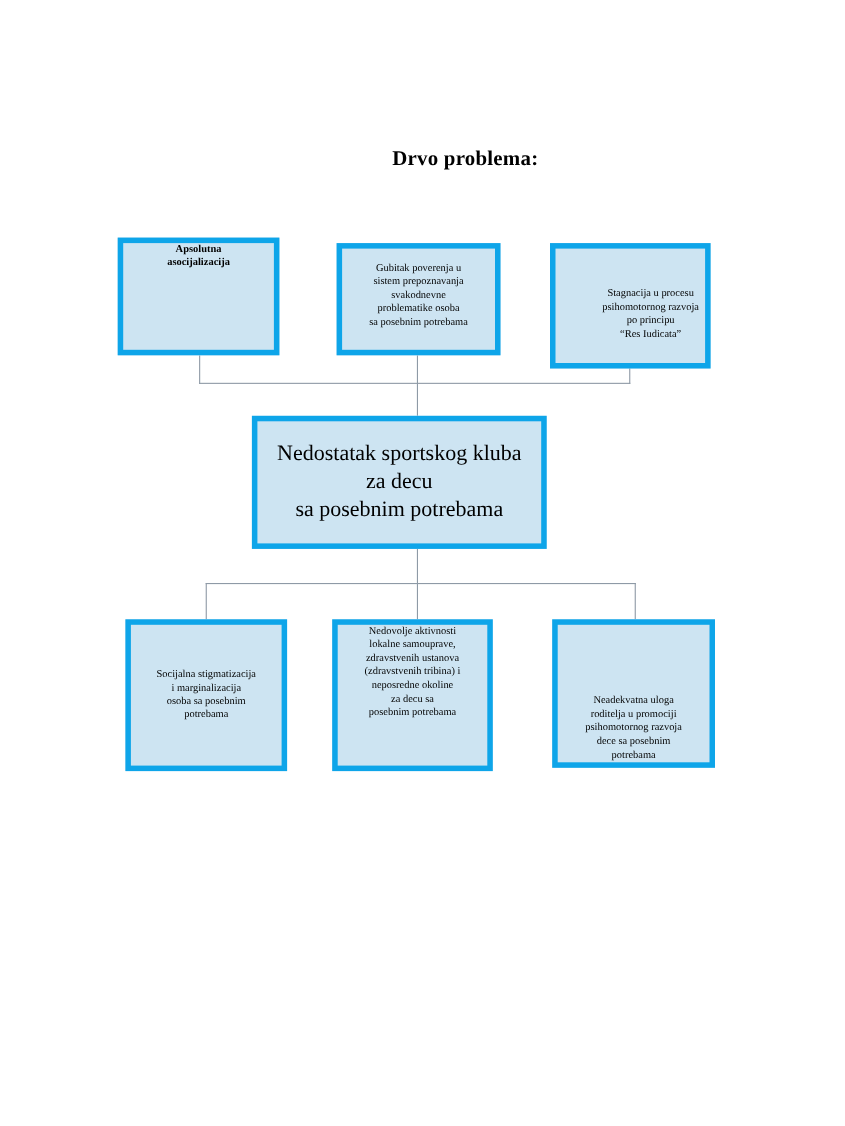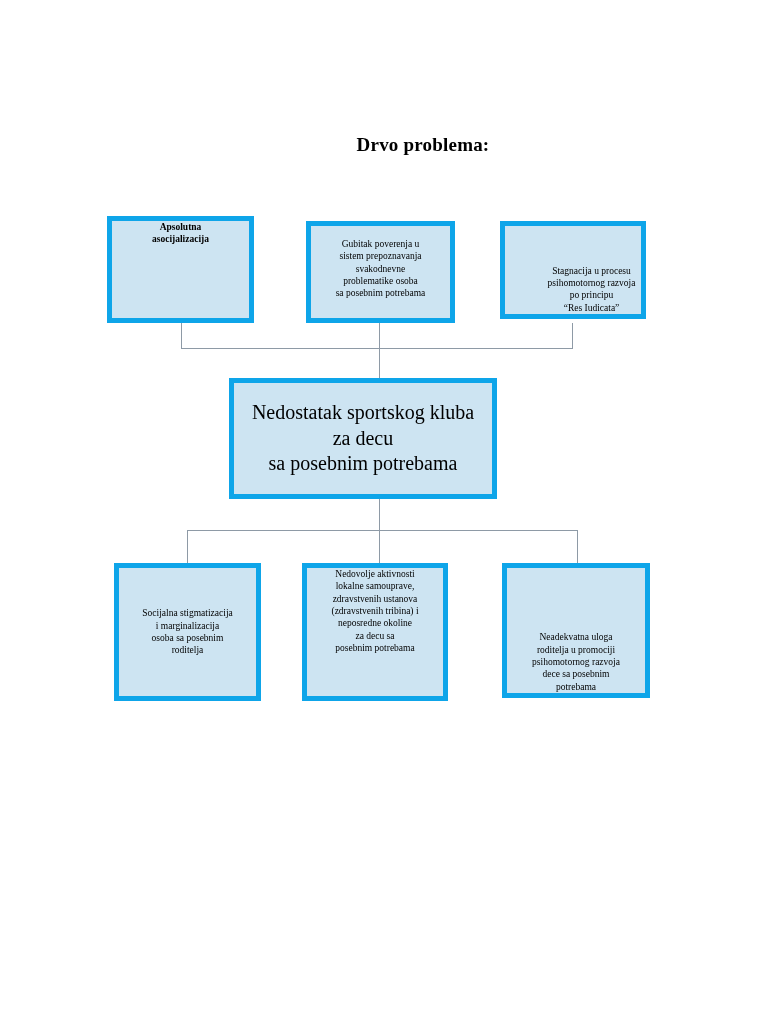--- a/index.html
+++ b/index.html
@@ -55,22 +55,22 @@
     font-size: 9.5px;
     font-weight: bold;
   }
   #node-top-2 {
     left: 306px; top: 221px; width: 149px; height: 102px;
     align-items: flex-start;
     font-size: 9.5px;
   }
   #node-top-2 .txt { padding-top: 12px; }
   #node-top-3 {
-    left: 500px; top: 221px; width: 146px; height: 98px;
-    align-items: flex-end;
+    left: 500px; top: 221px; width: 146px; height: 114px;
+    align-items: center;
     font-size: 9.5px;
     padding-left: 37px;
   }
   #node-top-3 .txt { padding-top: 16px; }
   
   #node-center {
     left: 229px; top: 378px; width: 268px; height: 121px;
     align-items: center;
     font-size: 20px;
     line-height: 1.28;
@@ -148,21 +148,21 @@
   <div class="node" id="node-center">
     <span class="txt">Nedostatak sportskog kluba
 za decu
 sa posebnim potrebama</span>
   </div>
 
   <div class="node" id="node-bottom-1">
     <span class="txt">Socijalna stigmatizacija
 i marginalizacija
 osoba sa posebnim
-roditelja</span>
+potrebama</span>
   </div>
   <div class="node" id="node-bottom-2">
     <span class="txt">Nedovolje aktivnosti
 lokalne samouprave,
 zdravstvenih ustanova
 (zdravstvenih tribina) i
 neposredne okoline
 za decu sa
 posebnim potrebama</span>
   </div>

